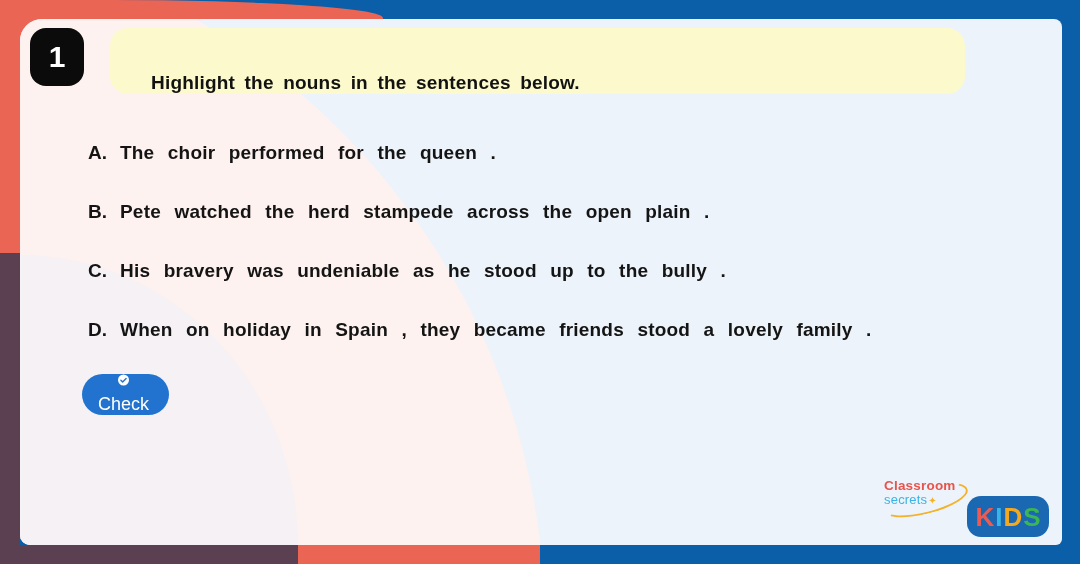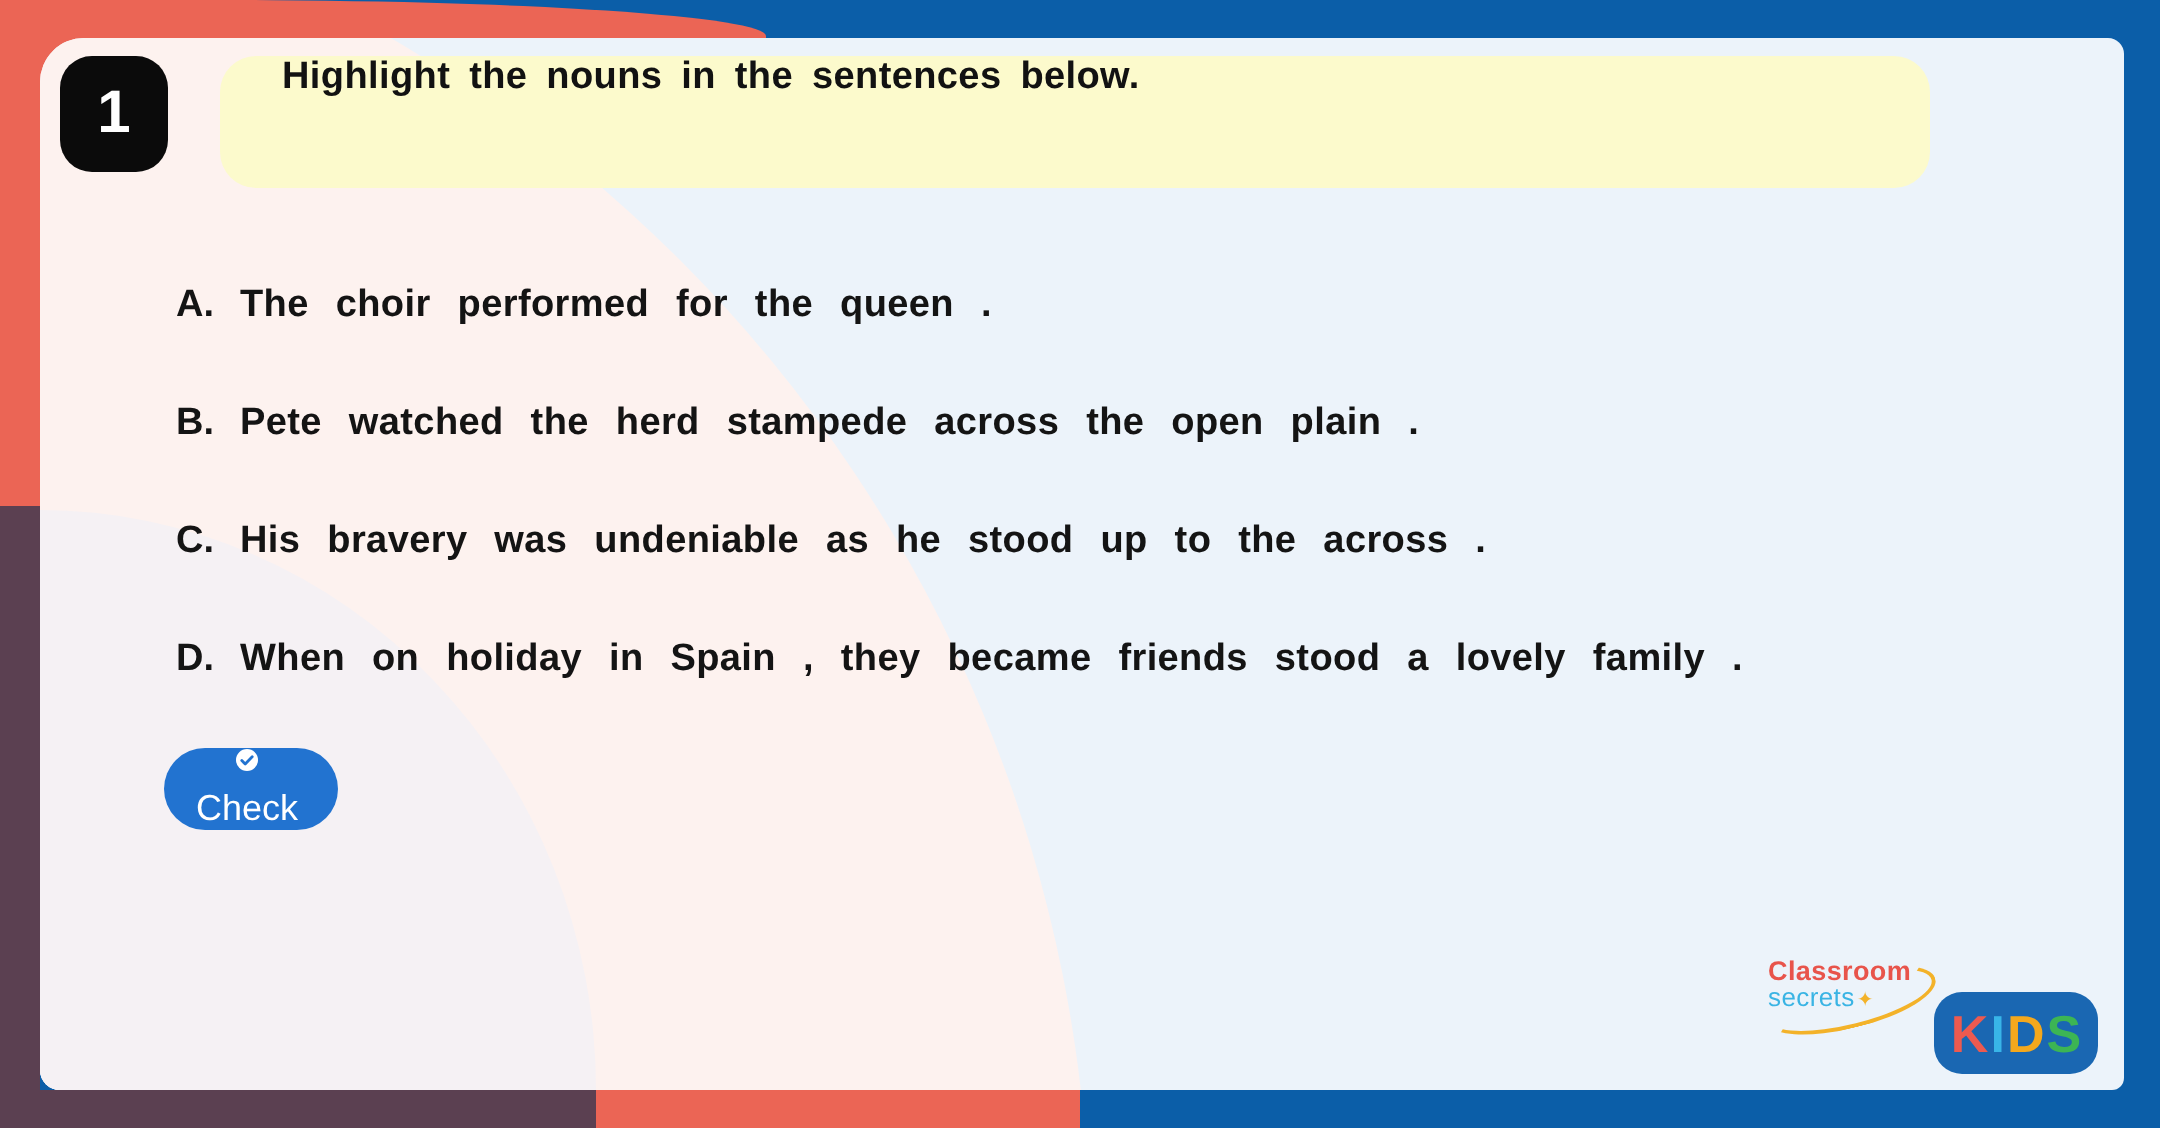--- a/index.html
+++ b/index.html
@@ -18,21 +18,21 @@
         border-radius:22px 8px 6px 10px;overflow:hidden;}
   .pink-circle{position:absolute;left:-875px;top:-94px;width:1400px;height:1400px;
                border-radius:50%;background:#fdf2ef;}
   .gray-quad{position:absolute;left:0;bottom:0;width:278px;height:290px;background:#f5f1f4;
              border-top-right-radius:100% 100%;}
 
   .q-badge{position:absolute;left:10px;top:9px;width:54px;height:58px;background:#0b0b0b;
            border-radius:16px;display:flex;align-items:center;justify-content:center;
            color:#ffffff;font-size:30px;font-weight:bold;}
   .q-box{position:absolute;left:90px;top:9px;width:855px;height:66px;background:#fcfacc;
-         border-radius:18px;display:flex;align-items:flex-start;padding-left:31px;box-sizing:border-box;}
+         border-radius:18px;display:flex;align-items:flex-end;padding-left:41px;box-sizing:border-box;}
   .q-text{font-size:19px;font-weight:bold;color:#121212;word-spacing:4px;letter-spacing:0.2px;}
 
   .row{position:absolute;left:68px;display:flex;align-items:baseline;gap:13px;
        font-size:19px;font-weight:bold;color:#141414;white-space:nowrap;}
   .row .s-text{word-spacing:8px;letter-spacing:0.2px;}
   .row-a{top:123px;}.row-b{top:182px;}.row-c{top:241px;}.row-d{top:300px;}
 
   .check-btn{position:absolute;left:62px;top:355px;height:41px;padding:0 20px 0 16px;
              background:#2273d0;border:none;border-radius:21px;display:flex;align-items:center;
              gap:8px;cursor:pointer;color:#ffffff;font-family:inherit;font-size:18px;flex-direction:column;}
@@ -76,21 +76,21 @@
     <div class="row row-a">
       <span class="s-label">A.</span>
       <span class="s-text">The choir performed for the queen .</span>
     </div>
     <div class="row row-b">
       <span class="s-label">B.</span>
       <span class="s-text">Pete watched the herd stampede across the open plain .</span>
     </div>
     <div class="row row-c">
       <span class="s-label">C.</span>
-      <span class="s-text">His bravery was undeniable as he stood up to the across .</span>
+      <span class="s-text">His bravery was undeniable as he stood up to the bully .</span>
     </div>
     <div class="row row-d">
       <span class="s-label">D.</span>
       <span class="s-text">When on holiday in Spain , they became friends stood a lovely family .</span>
     </div>
 
     <button class="check-btn">
       <svg width="21" height="21" viewBox="0 0 24 24">
         <circle cx="12" cy="12" r="11" fill="#ffffff"></circle>
         <path d="M6.8 12.6 L10.2 16 L17.2 8.8" fill="none" stroke="#2273d0" stroke-width="2.8" stroke-linecap="round" stroke-linejoin="round"></path>

